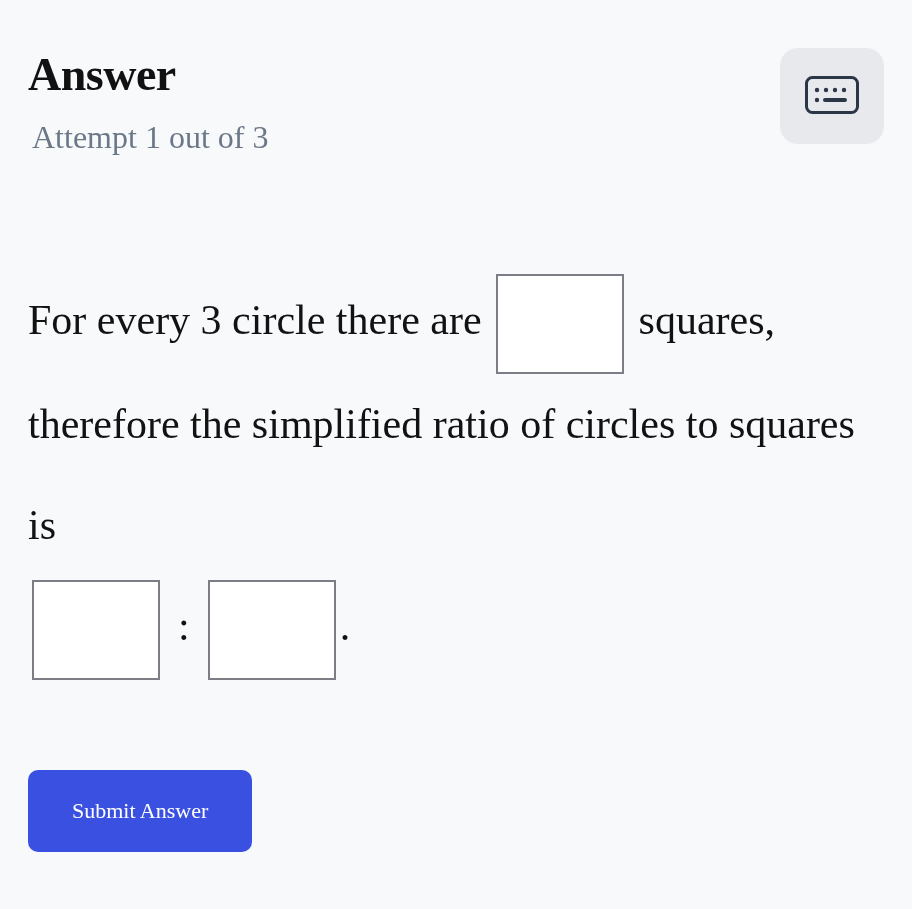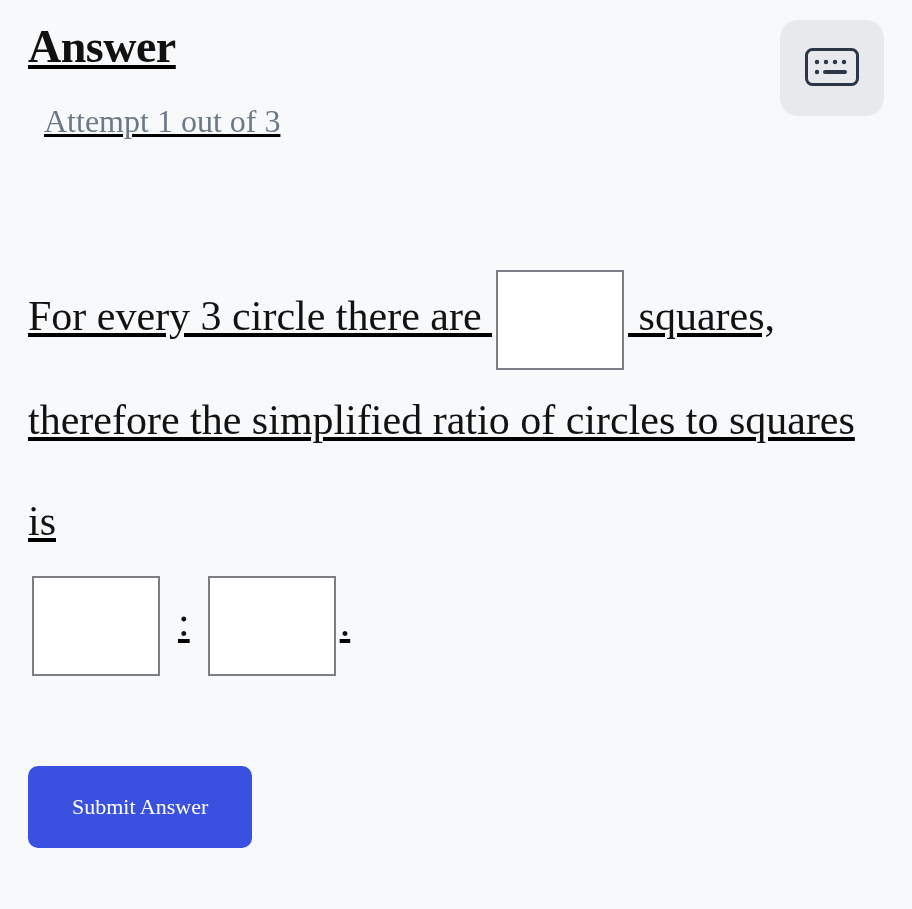--- a/index.html
+++ b/index.html
@@ -5,46 +5,45 @@
   * { box-sizing: border-box; }
   html, body {
     margin: 0;
     padding: 0;
     width: 912px;
     height: 909px;
     background: #f7f9fb;
     font-family: Georgia, 'Times New Roman', serif;
   }
   .container {
-    padding: 20px 28px;
+    padding: 48px 28px;
     width: 100%;
     height: 100%;
     position: relative;
-    text-decoration: underline;
   }
   .header-row {
     display: flex;
     justify-content: space-between;
     align-items: flex-start;
   }
   .header-text {
     display: flex;
     flex-direction: column;
   }
   .title {
     font-size: 46px;
     font-weight: 700;
     color: #111;
     margin: 0 0 14px 0;
     letter-spacing: -0.5px;
   }
   .attempt {
     font-size: 32px;
     color: #6b7888;
-    margin: 16px;
+    margin: 4px;
   }
   .keyboard-btn {
     width: 104px;
     height: 96px;
     background: #e7e9ec;
     border-radius: 18px;
     display: flex;
     align-items: center;
     justify-content: center;
     cursor: pointer;

